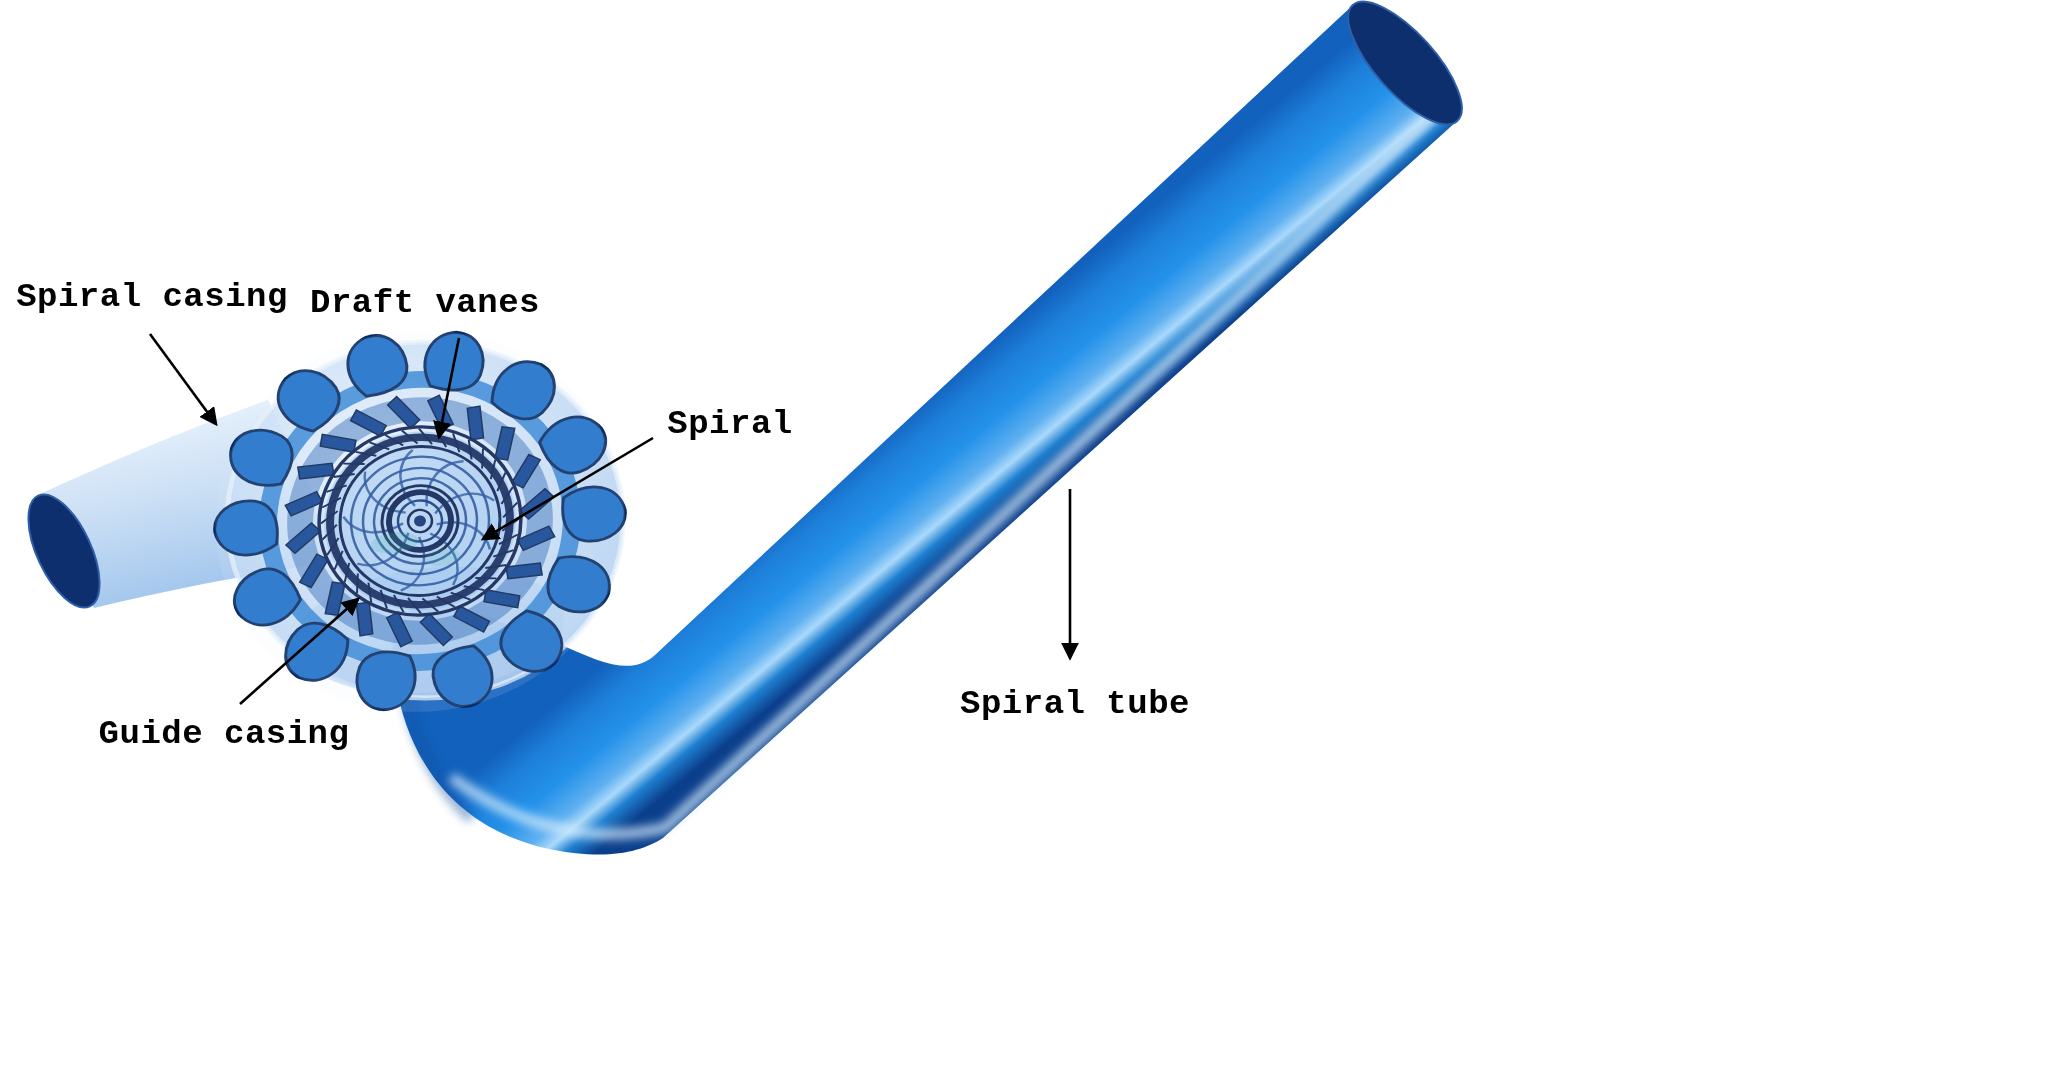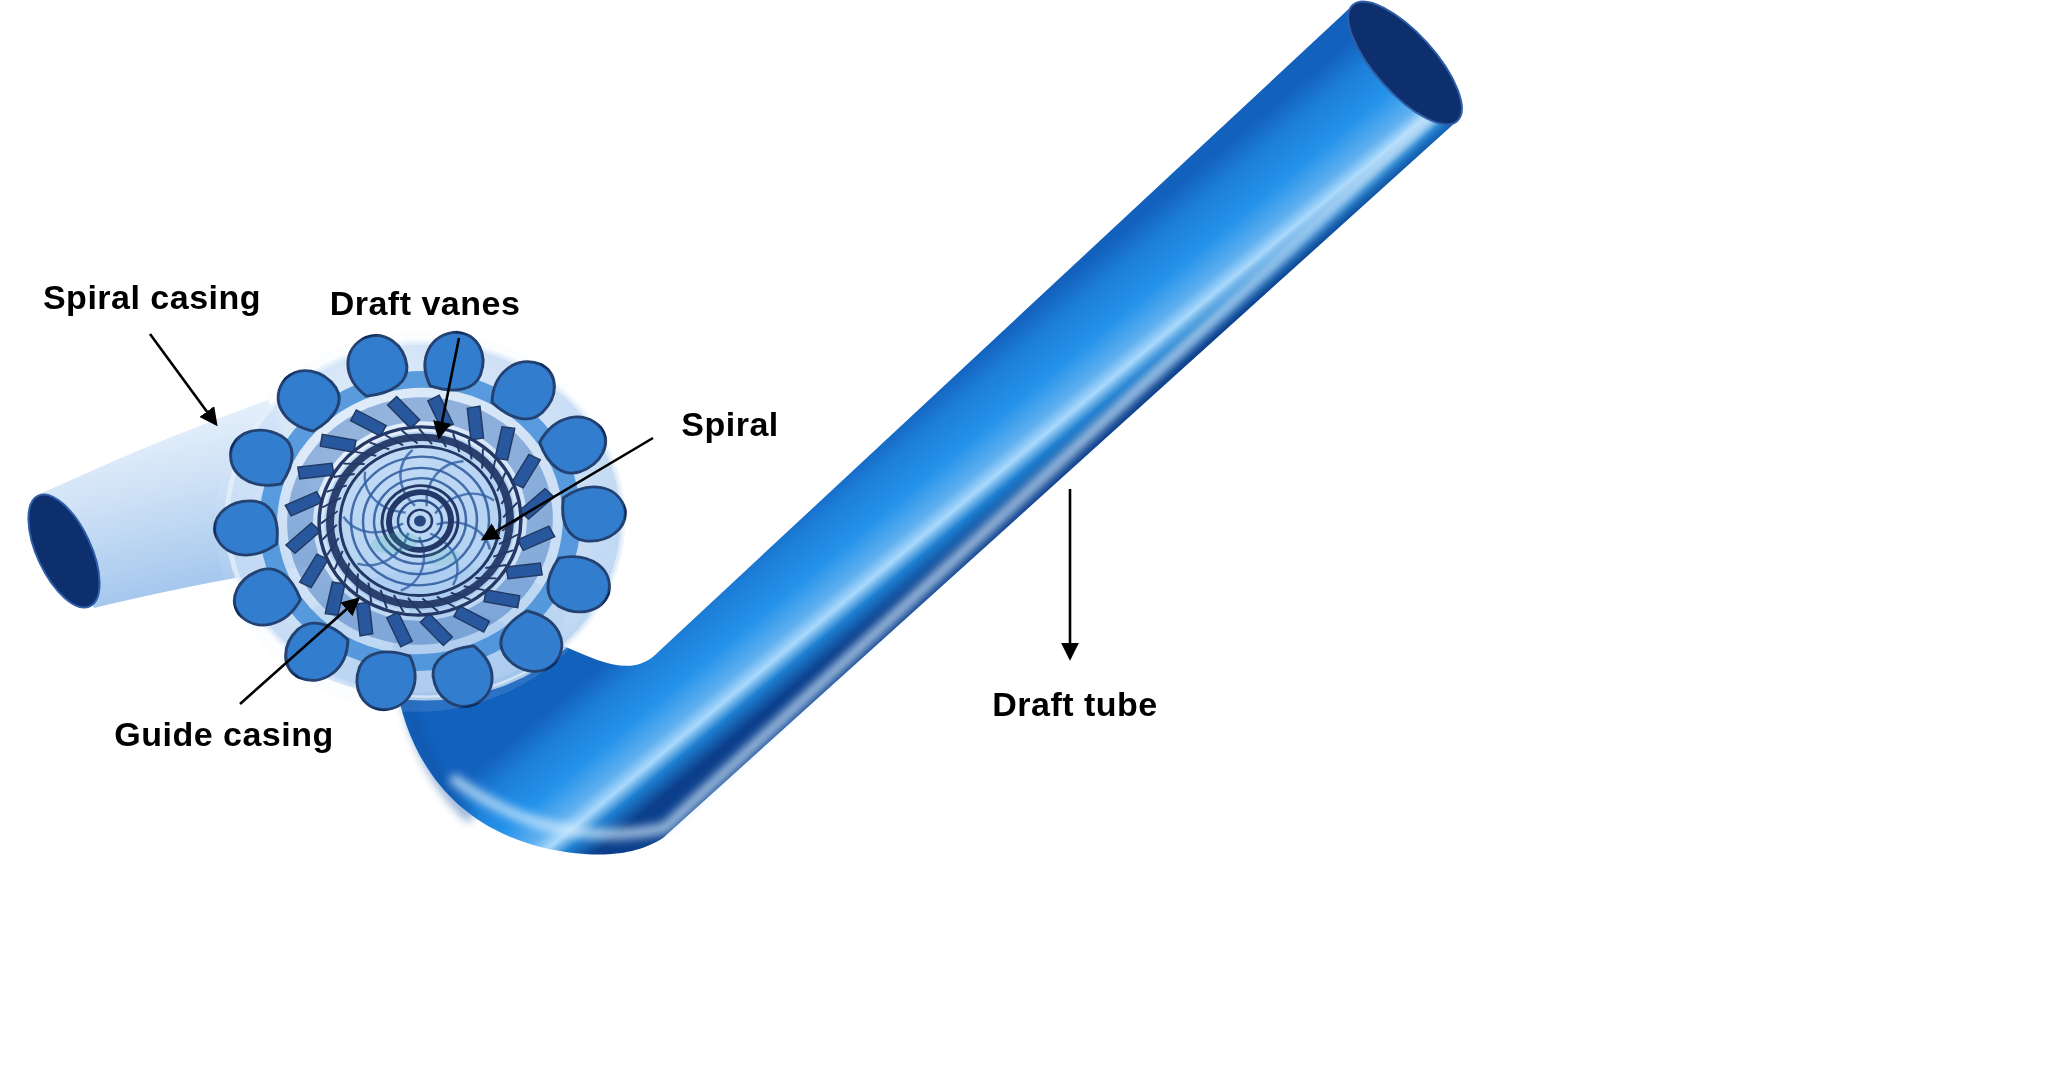--- a/index.html
+++ b/index.html
@@ -1,18 +1,18 @@
 <!DOCTYPE html>
 <html style="--background: #ffffff; --label-text: #000000; --arrow: #000000; --tube-top-edge: #1261bd; --tube-mid: #2492ea; --tube-highlight: #aad9fb; --tube-bottom-edge: #0b3f8c; --casing-fill: #c6dcf4; --cap-dark: #0e2f6e; --blade-fill: #1b6ec9; --blade-outline: #082a5e;"><head>
 <meta charset="utf-8">
 <style>
   html,body{margin:0;padding:0;background:var(--background,#ffffff);}
   .stage{position:relative;width:2048px;height:888px;overflow:hidden;
          background:var(--background,#ffffff);
-         font-family:Liberation Sans, sans-serif;border-radius:30px;}
+         font-family:Liberation Mono, monospace;border-radius:30px;}
   .stage svg{position:absolute;left:0;top:0;}
   .lbl{position:absolute;transform:translateX(-50%);font-weight:700;font-size:34px;
        line-height:1.1;color:var(--label-text,#000);white-space:nowrap;letter-spacing:.5px;}
 </style>
 </head>
 <body>
 
 <div class="stage">
 
   <svg width="2048" height="1092" viewBox="0 0 2048 1092" xmlns="http://www.w3.org/2000/svg">
@@ -177,14 +177,14 @@
       <line x1="653" y1="438" x2="483" y2="539" marker-end="url(#ah)"></line>
       <line x1="240" y1="704" x2="358" y2="599" marker-end="url(#ah)"></line>
       <line x1="1070" y1="489" x2="1070" y2="658" marker-end="url(#ah)"></line>
     </g>
   </svg>
 
   <div class="lbl" style="left:152px;top:279px">Spiral casing</div>
   <div class="lbl" style="left:425px;top:285px">Draft vanes</div>
   <div class="lbl" style="left:730px;top:406px">Spiral</div>
   <div class="lbl" style="left:224px;top:716px">Guide casing</div>
-  <div class="lbl" style="left:1075px;top:686px">Draft tube</div>
+  <div class="lbl" style="left:1075px;top:686px">Spiral tube</div>
 </div>
 
 </body></html>

